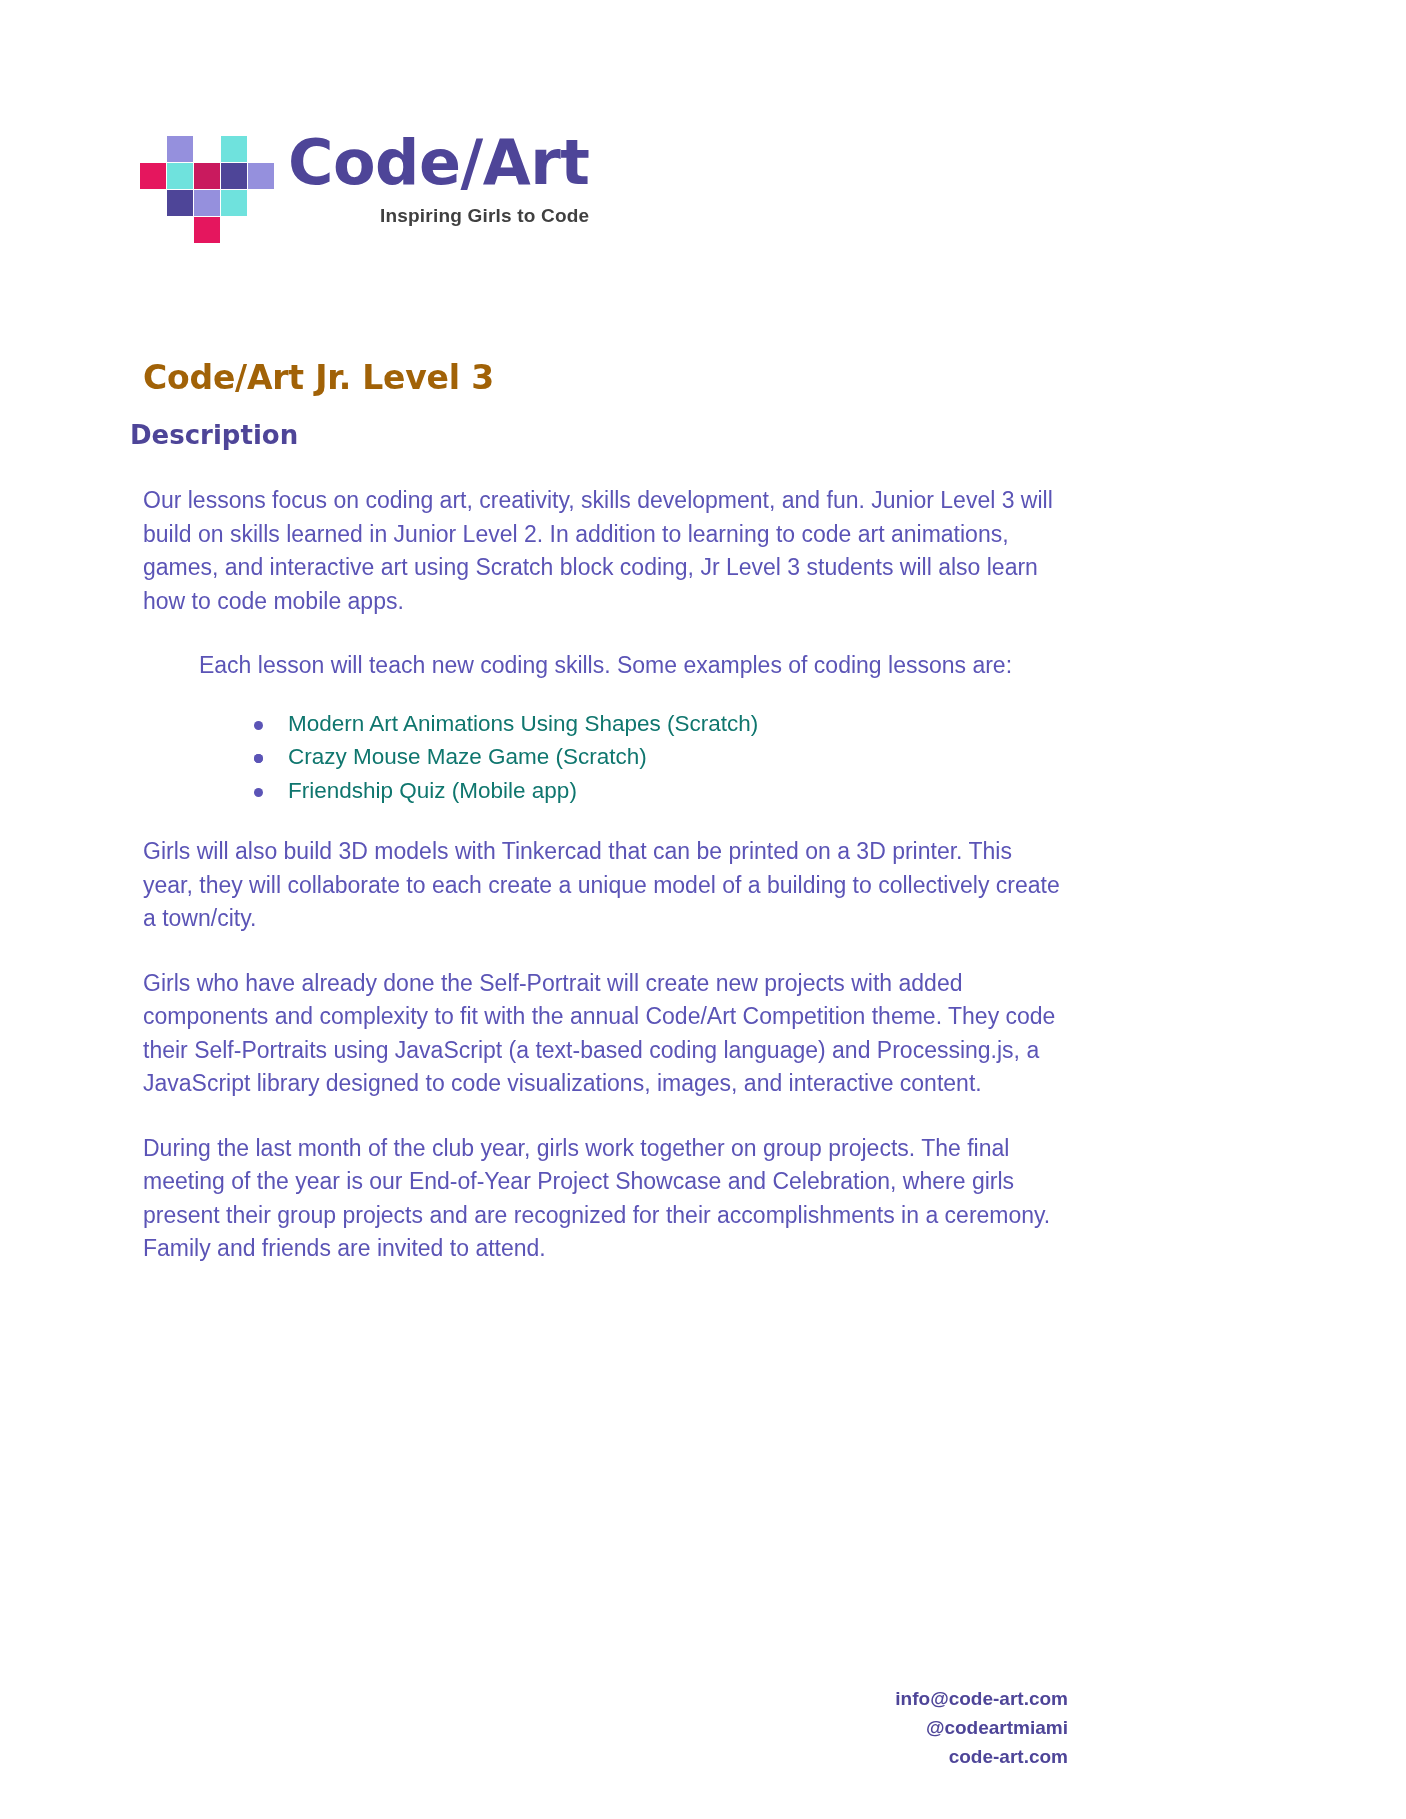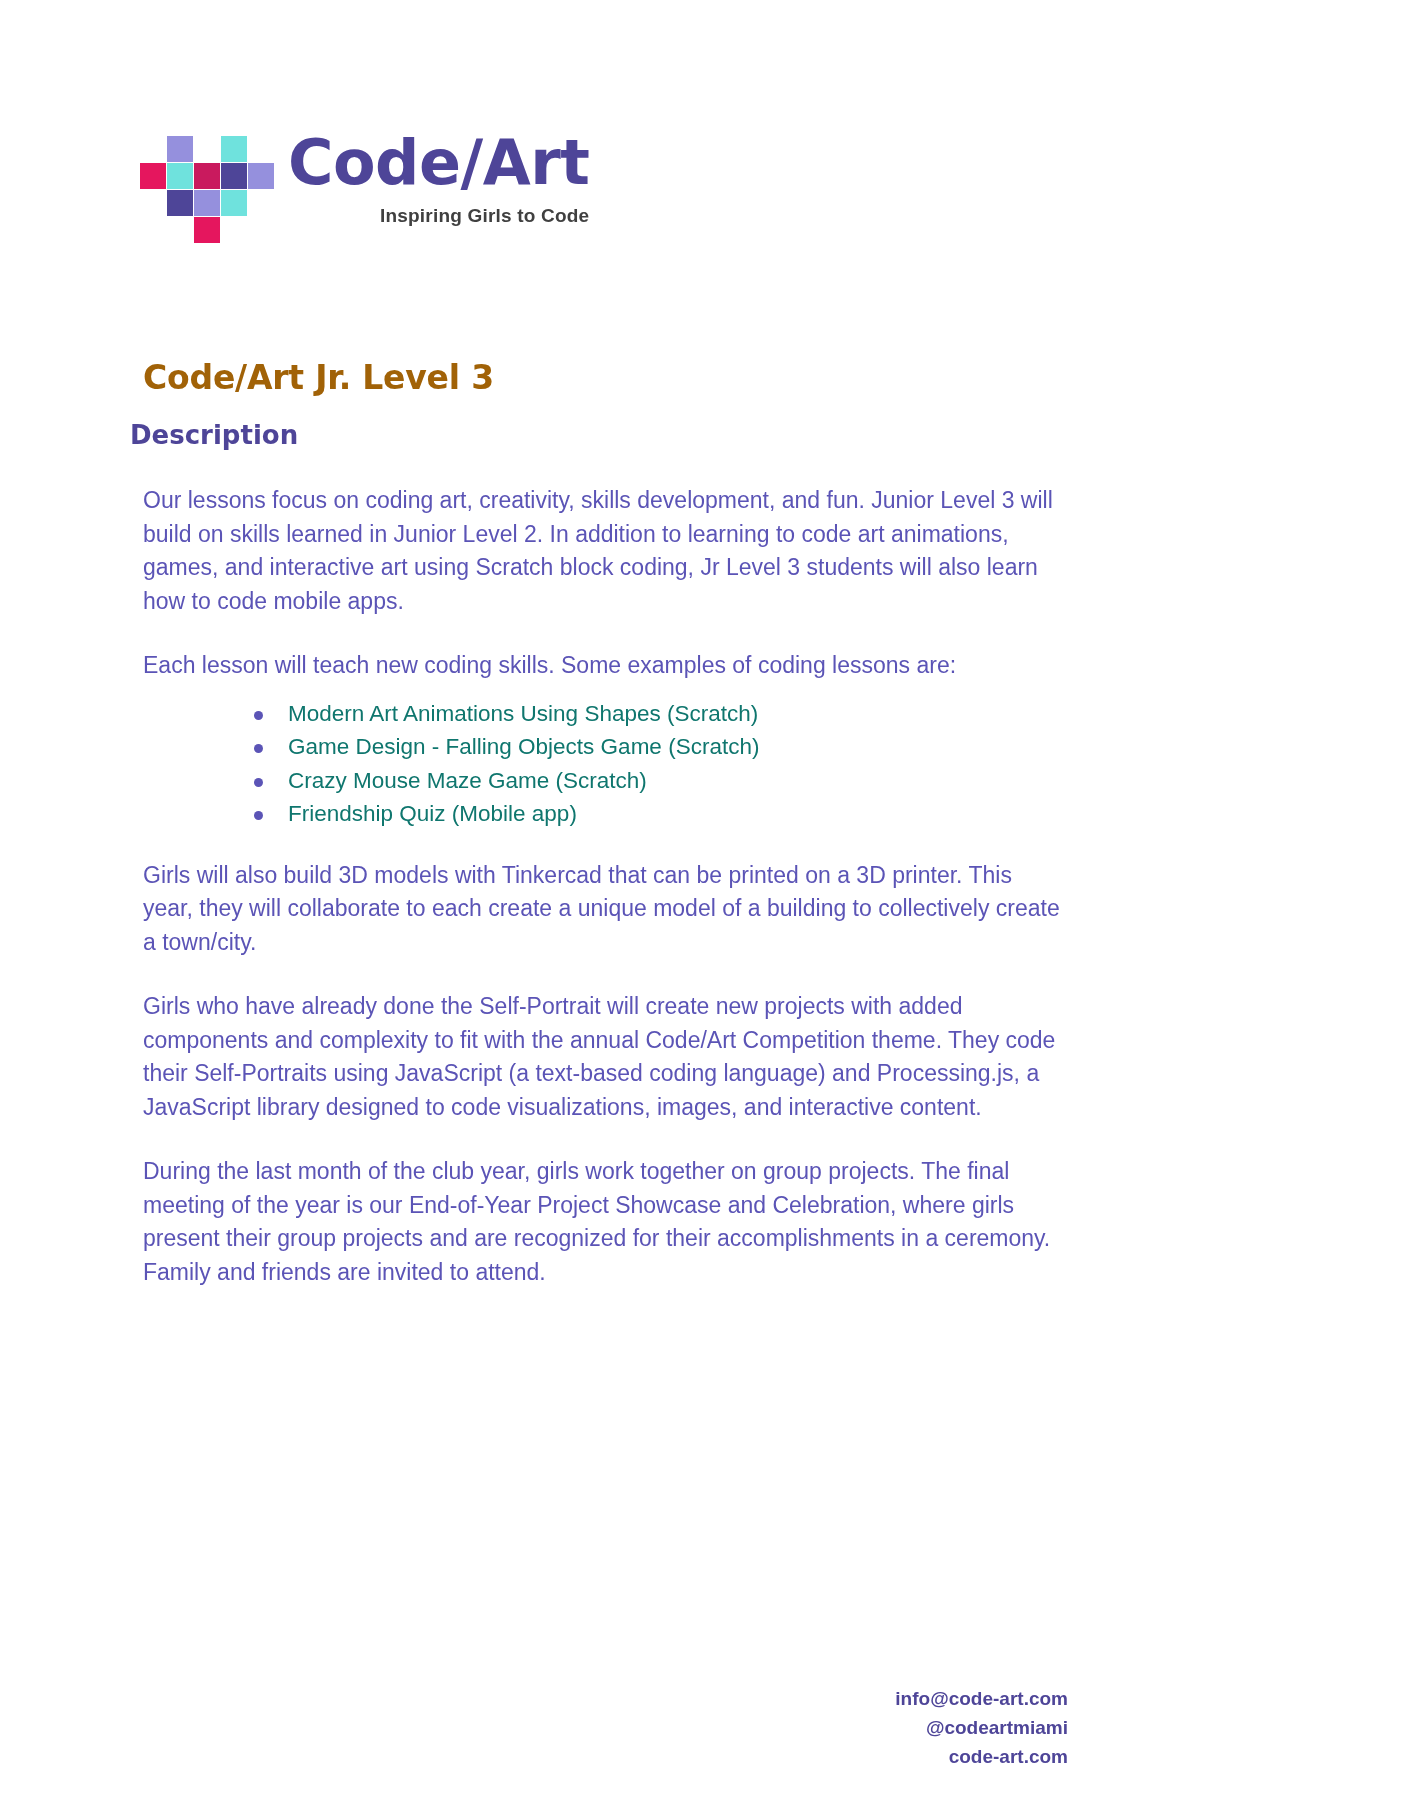--- a/index.html
+++ b/index.html
@@ -92,21 +92,21 @@
     top: 484px;
     width: 925px;
   }
   .para {
     font-size: 23px;
     line-height: 33.5px;
     color: #5b54b6;
     margin: 0 0 31px 0;
     font-family: "Liberation Sans", sans-serif;
   }
-  .para.tight { margin-bottom: 14px; }
+  .para.tight { margin-bottom: 24px; text-align: center; }
   ul.bullets {
     list-style: none;
     margin: 0 0 28px 0;
     padding: 0 0 0 108px;
   }
   ul.bullets li {
     font-size: 22.5px;
     line-height: 33.5px;
     color: #0f766e;
     position: relative;
@@ -166,21 +166,21 @@
 
   <div class="doc-title">Code/Art Jr. Level 3</div>
 
   <div class="section-heading">Description</div>
 
   <div class="content">
     <p class="para">Our lessons focus on coding art, creativity, skills development, and fun. Junior Level 3 will build on skills learned in Junior Level 2. In addition to learning to code art animations, games, and interactive art using Scratch block coding, Jr Level 3 students will also learn how to code mobile apps.</p>
     <p class="para tight">Each lesson will teach new coding skills. Some examples of coding lessons are:</p>
     <ul class="bullets">
         <li><span class="dot"></span><span>Modern Art Animations Using Shapes (Scratch)</span></li>
-        <li><span class="dot"></span><span>Game Design - Falling Objects Game (Scratch)</span></li>
+        <li><span class="dot"></span></li>
         <li><span class="dot"></span><span>Crazy Mouse Maze Game (Scratch)</span></li>
         <li><span class="dot"></span><span>Friendship Quiz (Mobile app)</span></li>
       </ul>
     <p class="para">Girls will also build 3D models with Tinkercad that can be printed on a 3D printer. This year, they will collaborate to each create a unique model of a building to collectively create a town/city.</p>
     <p class="para">Girls who have already done the Self-Portrait will create new projects with added components and complexity to fit with the annual Code/Art Competition theme. They code their Self-Portraits using JavaScript (a text-based coding language) and Processing.js, a JavaScript library designed to code visualizations, images, and interactive content.</p>
     <p class="para">During the last month of the club year, girls work together on group projects. The final meeting of the year is our End-of-Year Project Showcase and Celebration, where girls present their group projects and are recognized for their accomplishments in a ceremony. Family and friends are invited to attend.</p>
   </div>
 
   <div class="footer">
     <div>info@code-art.com</div>

